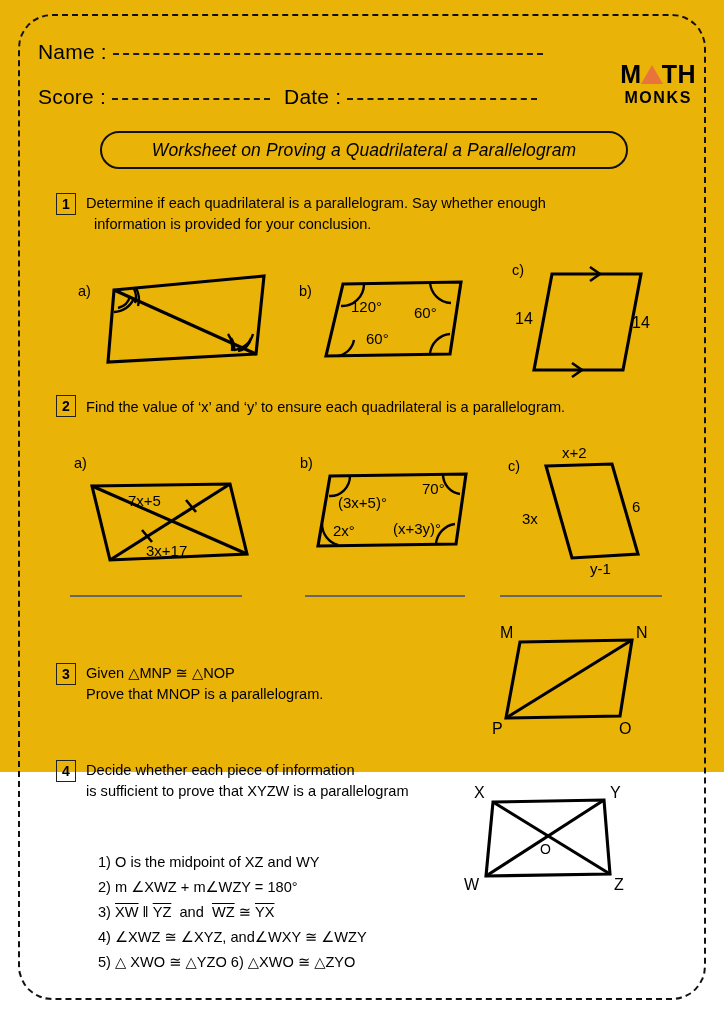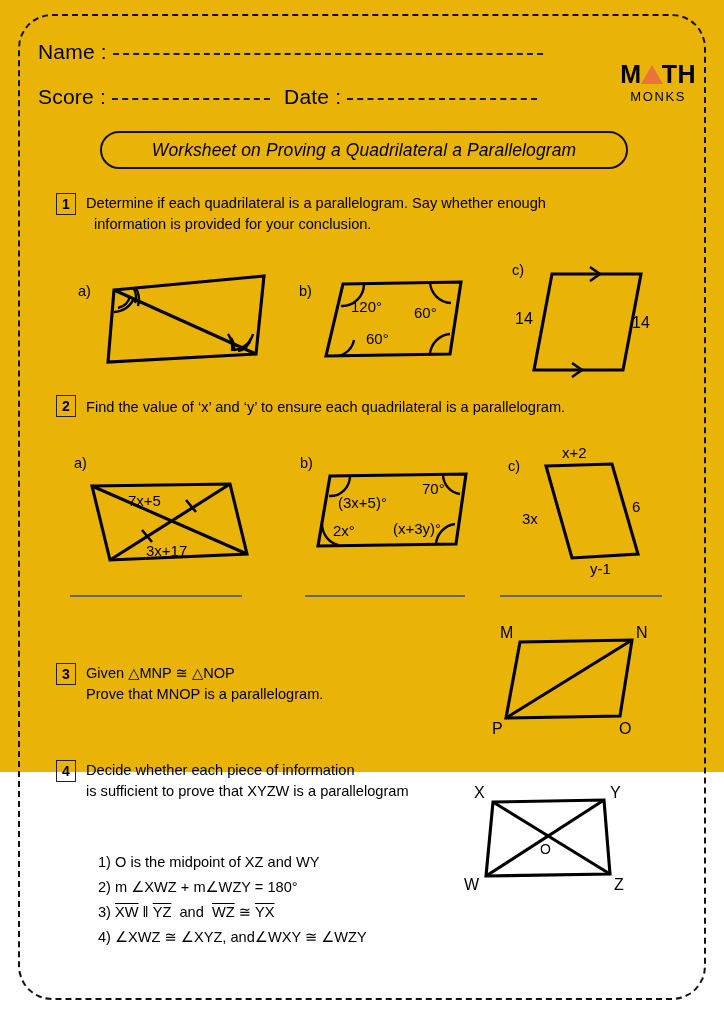--- a/index.html
+++ b/index.html
@@ -45,21 +45,21 @@
     display: flex; align-items: center; justify-content: center;
   }
   .logo-tri {
     width: 0; height: 0;
     border-left: 11px solid transparent;
     border-right: 11px solid transparent;
     border-bottom: 19px solid #e8743b;
     margin: 0 -1px;
   }
   .logo-bottom {
-    font-size: 13px; font-weight: normal; letter-spacing: 1.6px;
+    font-size: 16px; font-weight: bold; letter-spacing: 1.6px;
     margin-top: 3px;
   }
 
   .title-pill {
     position: absolute; left: 100px; top: 131px;
     width: 528px; height: 38px;
     border: 2.4px solid #111; border-radius: 19px;
     display: flex; align-items: center; justify-content: center;
     font-size: 17.5px; letter-spacing: .1px; font-style: italic;
   }
@@ -254,20 +254,21 @@
     <span>is sufficient to prove that XYZW is a parallelogram</span>
   </div>
 
   <div class="sublist" style="left:98px; top:806px; width:400px;">
     <div>1) O is the midpoint of XZ and WY</div>
     <div>2) m ∠XWZ + m∠WZY = 180°</div>
     <div>
       3) <span class="ovl">XW</span>&nbsp;‖&nbsp;<span class="ovl">YZ</span>&nbsp; and&nbsp; <span class="ovl">WZ</span>&nbsp;≅&nbsp;<span class="ovl">YX</span>
     </div>
     <div>4) ∠XWZ ≅ ∠XYZ, and∠WXY ≅ ∠WZY</div>
+    <div>5) △ XWO ≅ △YZO     6) △XWO ≅ △ZYO</div>
   </div>
 
   <div class="fig" style="left:476px; top:790px;">
     <svg width="170" height="110" viewBox="0 0 170 110">
       <polygon class="stroke" points="17,12 128,10 134,84 10,86"></polygon>
       <line class="stroke" x1="17" y1="12" x2="134" y2="84"></line>
       <line class="stroke" x1="128" y1="10" x2="10" y2="86"></line>
       <text class="vlbl" x="-2" y="8">X</text>
       <text class="vlbl" x="134" y="8">Y</text>
       <text class="vlbl" x="-12" y="100">W</text>

